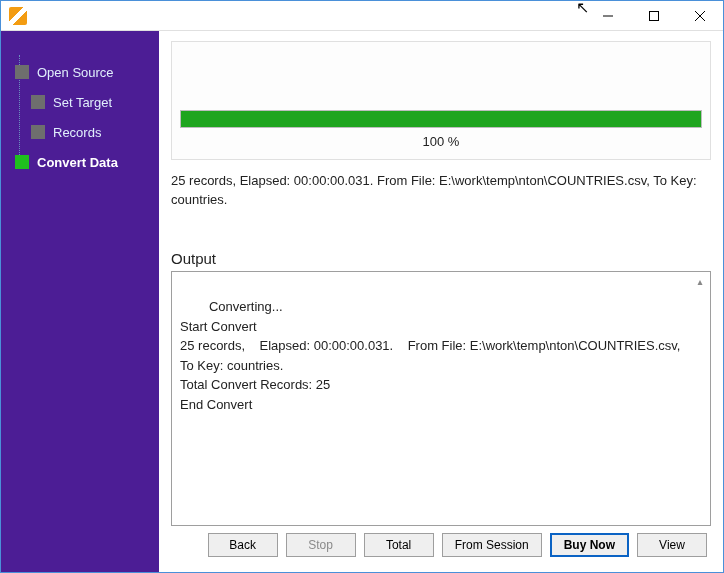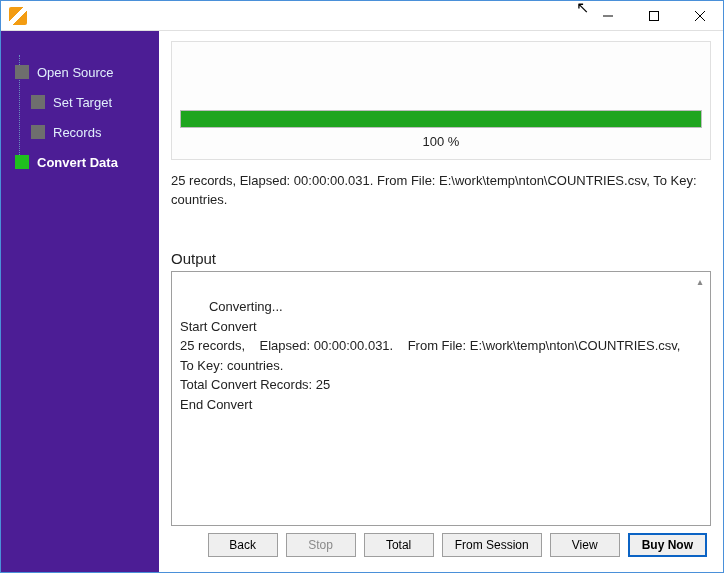--- a/index.html
+++ b/index.html
@@ -243,18 +243,18 @@
 25 records,    Elapsed: 00:00:00.031.    From File: E:\work\temp\nton\COUNTRIES.csv,    To Key: countries.
 Total Convert Records: 25
 End Convert</span>
       </div>
 
       <div class="button-row">
         <div class="btn">Back</div>
         <div class="btn disabled">Stop</div>
         <div class="btn">Total</div>
         <div class="btn">From Session</div>
+        <div class="btn primary">Buy Now</div>
         <div class="btn">View</div>
-        <div class="btn primary">Buy Now</div>
       </div>
     </div>
   </div>
 </div>
 
 </body></html>

